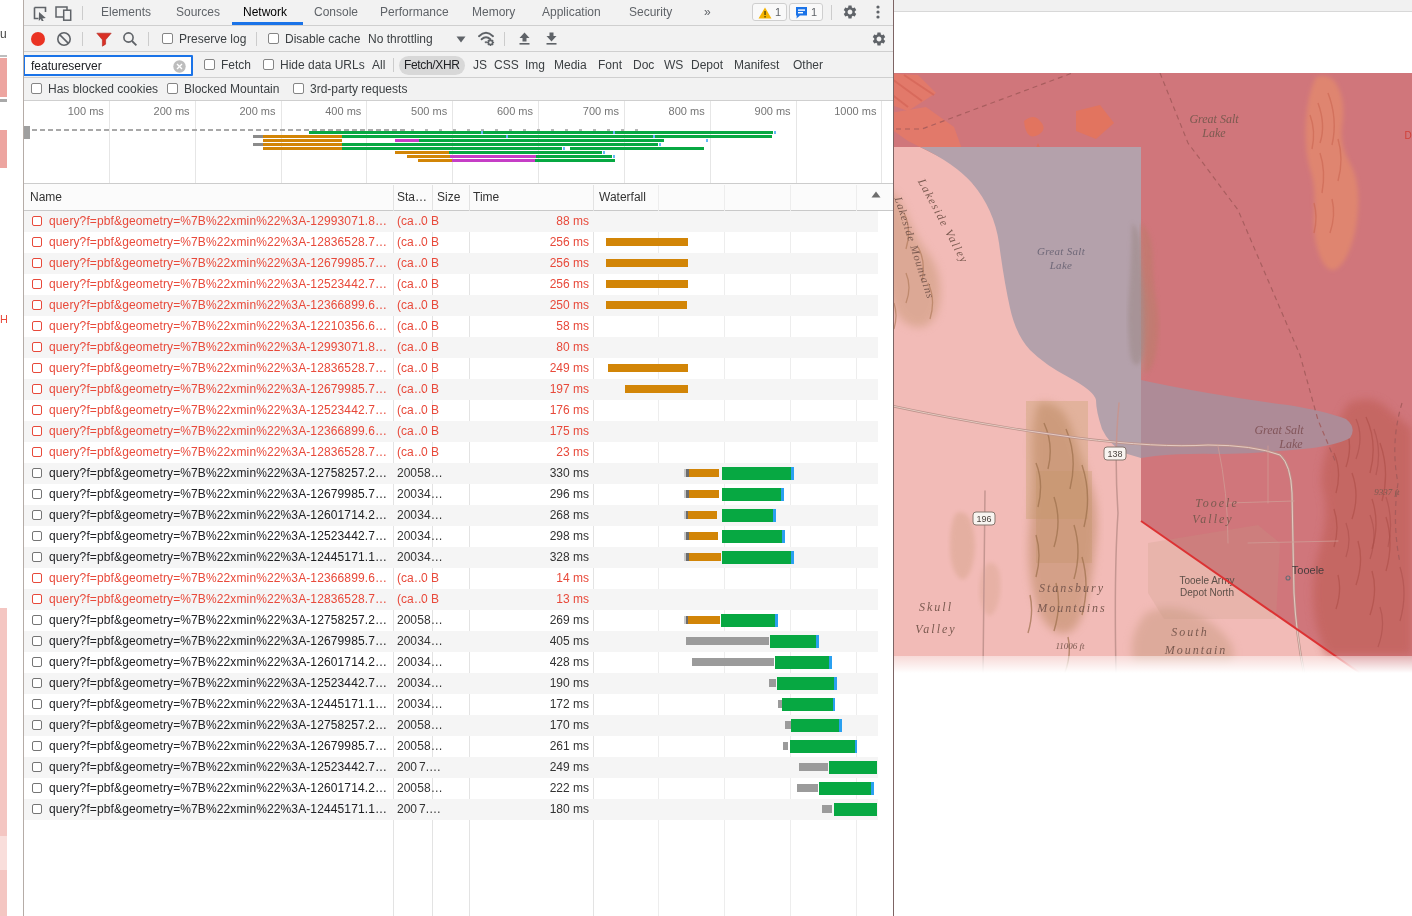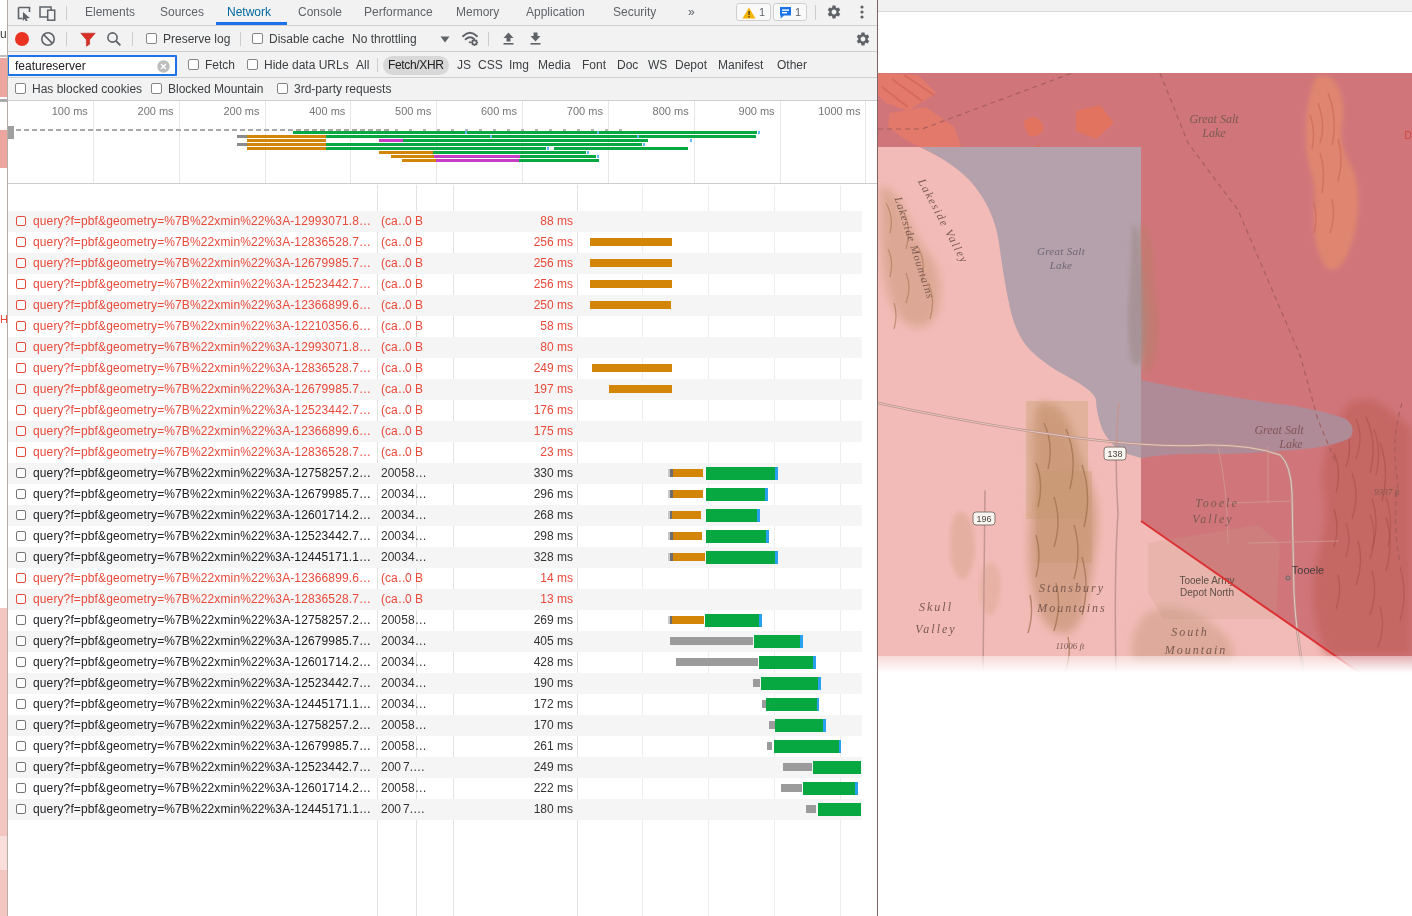--- a/index.html
+++ b/index.html
@@ -3,31 +3,31 @@
 *{margin:0;padding:0;box-sizing:border-box}
 html,body{width:1412px;height:916px;overflow:hidden;background:#fff;
  font-family:"Liberation Sans",sans-serif;-webkit-font-smoothing:antialiased}
 #page{position:relative;width:1412px;height:916px;background:#fff}
 
 #lstrip{position:absolute;left:0;top:0;width:7px;height:916px;background:#fff;overflow:hidden}
 
 #maptop{position:absolute;left:878px;top:0;width:534px;height:12px;background:#f1f1f1;border-bottom:1px solid #d8d8d8}
 #mapwrap{position:absolute;left:878px;top:73px;width:534px;height:600px;box-shadow:inset 8px 0 8px -6px rgba(80,30,30,0.35)}
 
-#dt{position:absolute;left:0;top:0;width:878px;height:916px}
+#dt{position:absolute;left:16px;top:0;width:878px;height:916px}
 #dtbg{position:absolute;left:7px;top:0;width:871px;height:916px;background:#fff}
 #blineL{position:absolute;left:7px;top:0;width:1px;height:916px;background:#b5aca7}
 #blineR{position:absolute;left:877px;top:0;width:1px;height:916px;background:#7d6464}
 .bar{position:absolute;left:8px;width:869px;background:#f2f2f2;border-bottom:1px solid #cfcfcf}
 #tabbar{top:0;height:26px}
 #toolbar{top:26px;height:26px}
 #filterbar{top:52px;height:26px}
 #cbbar{top:78px;height:23px}
 .tab{position:absolute;top:0;height:25px;line-height:25px;font-size:12px;color:#5f6368}
-.tab.sel{color:#0369a1}
+.tab.sel{color:#000000}
 #tabline{position:absolute;left:216px;top:22px;width:71px;height:3px;background:#1a73e8}
 .vsep{position:absolute;width:1px;background:#ccc}
 .cb{position:absolute;width:11px;height:11px;border:1px solid #858585;border-radius:2px;background:#fff}
 .lbl{position:absolute;font-size:12px;color:#3c4043;top:0;line-height:26px}
 .badge{position:absolute;top:3px;height:18px;border:1px solid #cfcfcf;border-radius:3px;background:#f9f9f9;display:flex;align-items:center;padding:0 5px;font-size:11px;color:#5f6368}
 #finput{position:absolute;left:7px;top:55px;width:170px;height:21px;border:2px solid #1a73e8;background:#fff;border-radius:1px;font-size:12px;color:#202124;line-height:18px;padding-left:6px}
 .pill{position:absolute;top:56px;height:19px;line-height:19px;border-radius:10px;font-size:12px;color:#3c4043;padding:0 8px}
 .pill.sel{background:#d8d8d8;color:#202124;padding:0 5px;letter-spacing:-0.35px}
 
 #overview{position:absolute;left:8px;top:101px;width:869px;height:83px;background:#fff;border-bottom:1px solid #ccc;overflow:hidden}
@@ -308,20 +308,30 @@
         <div class="ob" style="left:383px;top:54px;width:43px;height:3px;background:#d28507"></div>
         <div class="ob" style="left:426px;top:54px;width:86px;height:3px;background:#c63ec6"></div>
         <div class="ob" style="left:512px;top:54px;width:76px;height:3px;background:#07a842"></div>
         <div class="ob" style="left:589px;top:54px;width:2px;height:3px;background:#63b9f4"></div>
         <div class="ob" style="left:394px;top:58px;width:34px;height:3px;background:#d28507"></div>
         <div class="ob" style="left:428px;top:58px;width:83px;height:3px;background:#c63ec6"></div>
         <div class="ob" style="left:511px;top:58px;width:80px;height:3px;background:#07a842"></div>
         <div class="ob" style="left:0px;top:25px;width:6px;height:13px;background:#9f9f9f"></div>
       </div>
 
+  <div id="thead">
+    <span style="left:6px">Name</span>
+    <span style="left:373px">Sta…</span>
+    <span style="left:413px">Size</span>
+    <span style="left:449px">Time</span>
+    <span style="left:575px">Waterfall</span>
+    <svg width="10" height="7" viewBox="0 0 10 7" style="position:absolute;left:847px;top:7px">
+<path d="M5 0.5 L9.5 6.5 H0.5 Z" fill="#6e6e6e"></path>
+</svg>
+  </div>
   <div class="colline" style="left:377px"></div>
       <div class="colline" style="left:416px"></div>
       <div class="colline" style="left:453px"></div>
       <div class="colline" style="left:577px"></div>
       <div class="colline" style="left:642px;background:#ededed"></div>
       <div class="colline" style="left:708px;background:#ededed"></div>
       <div class="colline" style="left:774px;background:#ededed"></div>
       <div class="colline" style="left:840px;background:#ededed"></div>
   <div id="rows">
 <div class="row stripe red" style="top:211px">

